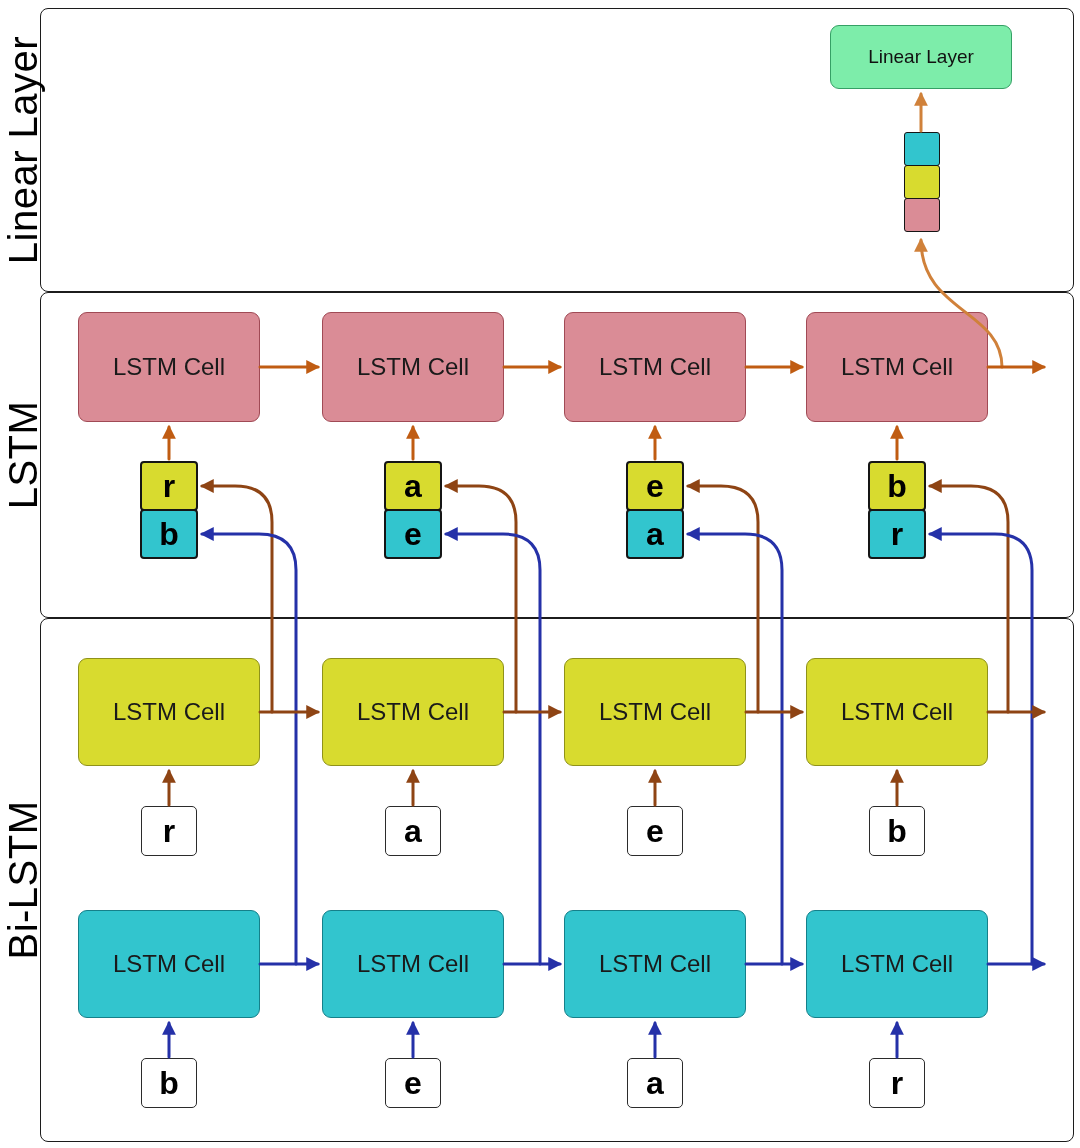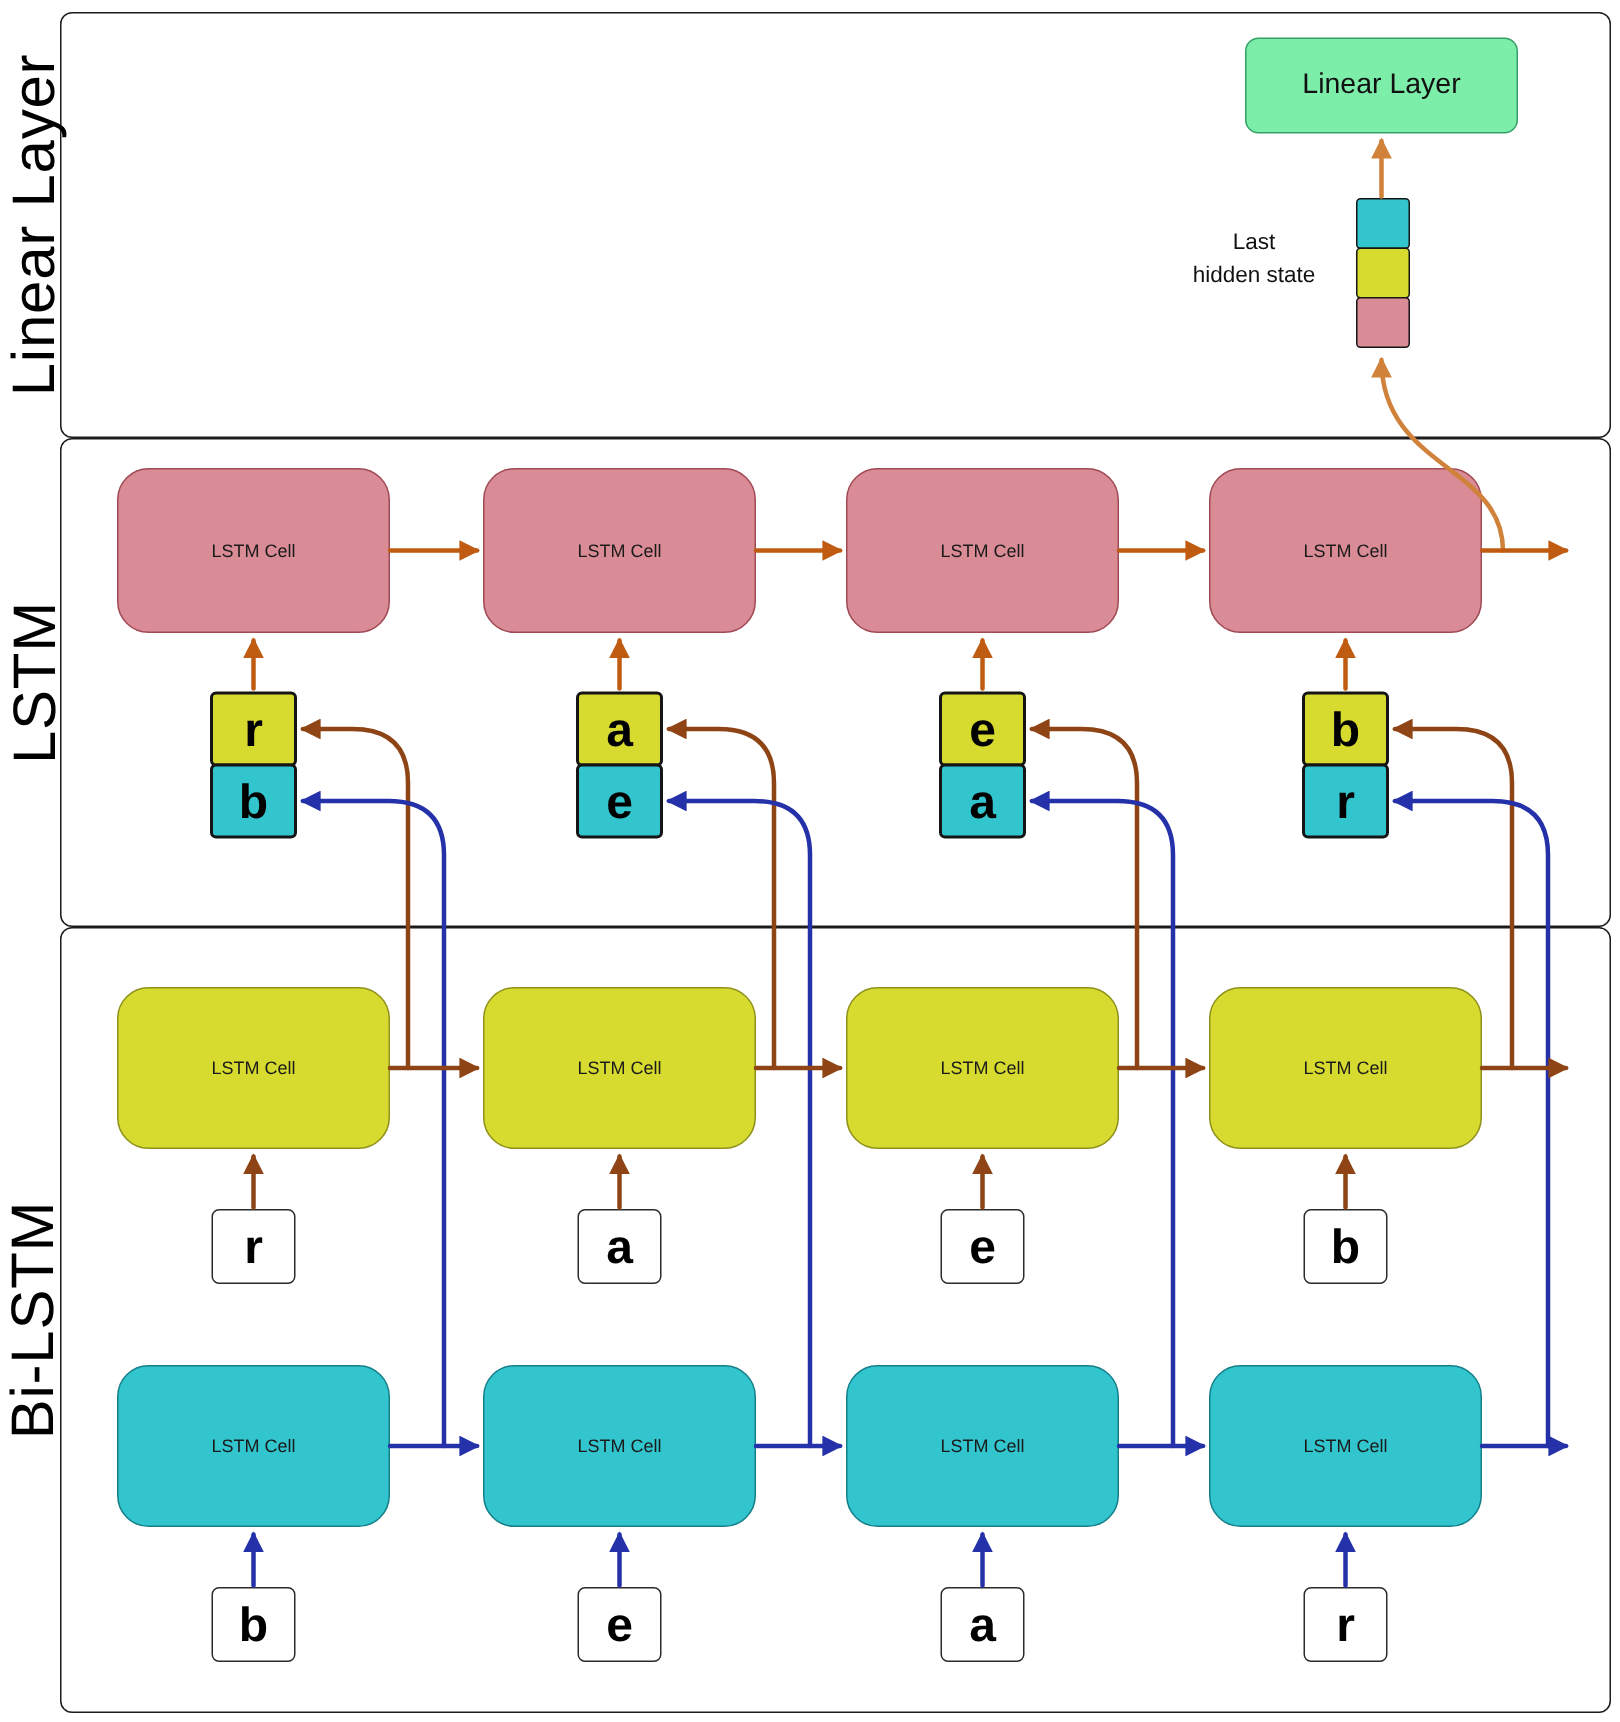--- a/index.html
+++ b/index.html
@@ -5,21 +5,21 @@
   *{box-sizing:border-box;margin:0;padding:0}
   html,body{width:1080px;height:1148px;background:#fff}
   body{font-family:"Liberation Sans",sans-serif;color:#111}
   .canvas{position:relative;width:1080px;height:1148px;background:#fff;overflow:hidden}
 
   .section{position:absolute;border:1.6px solid var(--section-border,#1c1c1c);border-radius:8px;background:#fff}
 
   .side-wrap{position:absolute;left:0;width:46px;display:flex;align-items:center;justify-content:center}
   .side-label{transform:rotate(-90deg);white-space:nowrap;font-size:40px;line-height:1;font-weight:500;color:#000;letter-spacing:.5px}
 
-  .cell{position:absolute;width:182px;display:flex;align-items:center;justify-content:center;border-radius:21px;font-size:12px;color:#1a1a1a}
+  .cell{position:absolute;width:182px;display:flex;align-items:center;justify-content:center;border-radius:9px;font-size:24px;color:#1a1a1a}
   .cell.pink{height:110px;background:var(--pink-cell,#DA8C96);border:1.6px solid var(--pink-cell-border,#A04A55)}
   .cell.yellow{height:108px;background:var(--yellow-cell,#D8DB2F);border:1.6px solid var(--yellow-cell-border,#8F921A)}
   .cell.teal{height:108px;background:var(--teal-cell,#32C5CE);border:1.6px solid var(--teal-cell-border,#15808A)}
 
   .letterbox{position:absolute;width:56px;height:50px;background:#fff;border:1.8px solid #2b2b2b;border-radius:5px;
              display:flex;align-items:center;justify-content:center;font-size:32px;font-weight:700;color:#000}
 
   .stackblock{position:absolute;width:58px;height:50px;border:2px solid #151515;border-radius:4px;
               display:flex;align-items:center;justify-content:center;font-size:32px;font-weight:700;color:#000}
   .stackblock.yellow{background:var(--yellow-cell,#D8DB2F)}
@@ -61,24 +61,20 @@
     <span class="side-label">Linear Layer</span>
   </div>
   <div class="side-wrap" style="top:292px;height:326px">
     <span class="side-label">LSTM</span>
   </div>
   <div class="side-wrap" style="top:618px;height:524px">
     <span class="side-label">Bi-LSTM</span>
   </div>
 
   <div class="greenbox">Linear Layer</div>
-  <div class="lasthidden">
-    <span>Last</span>
-    <span>hidden state</span>
-  </div>
   <div class="ministack mini-teal" style="top:132px"></div>
   <div class="ministack mini-yellow" style="top:165px"></div>
   <div class="ministack mini-pink" style="top:198px"></div>
 
   <div class="cell pink" style="left:78px;top:312px">LSTM Cell</div>
   <div class="cell pink" style="left:322px;top:312px">LSTM Cell</div>
   <div class="cell pink" style="left:564px;top:312px">LSTM Cell</div>
   <div class="cell pink" style="left:806px;top:312px">LSTM Cell</div>
 
   <div class="stackblock yellow" style="left:140px;top:461px">r</div>

